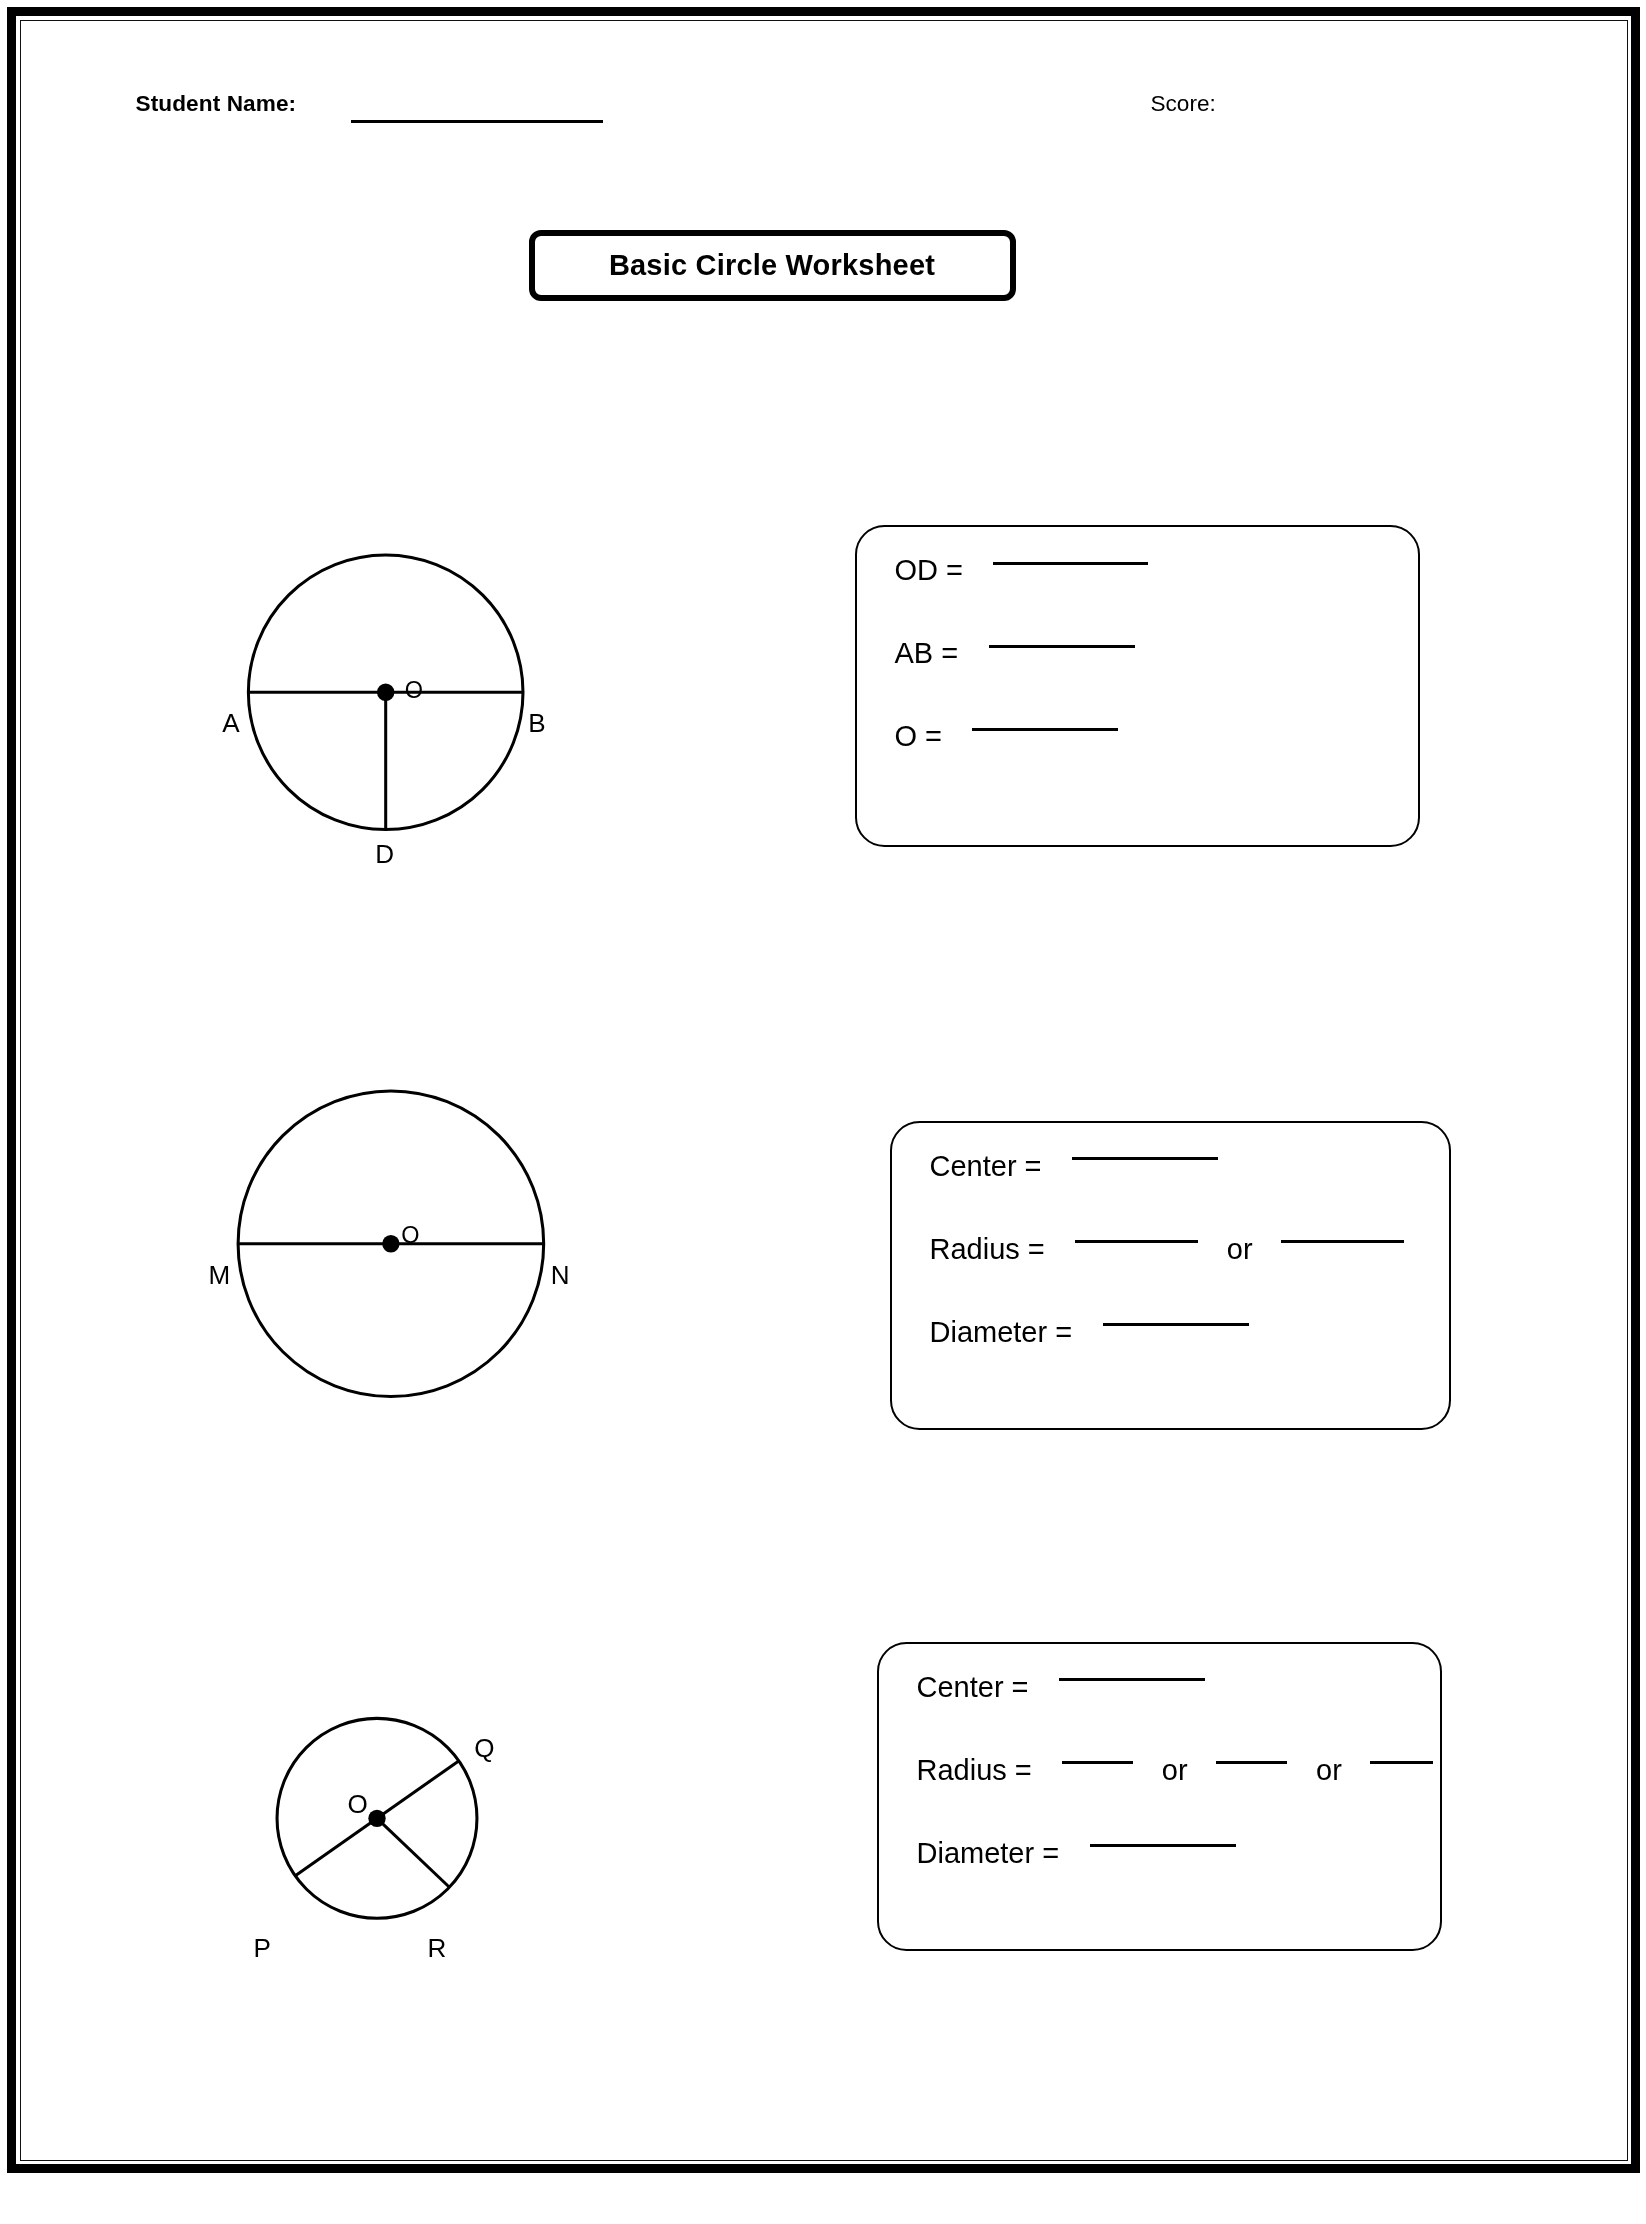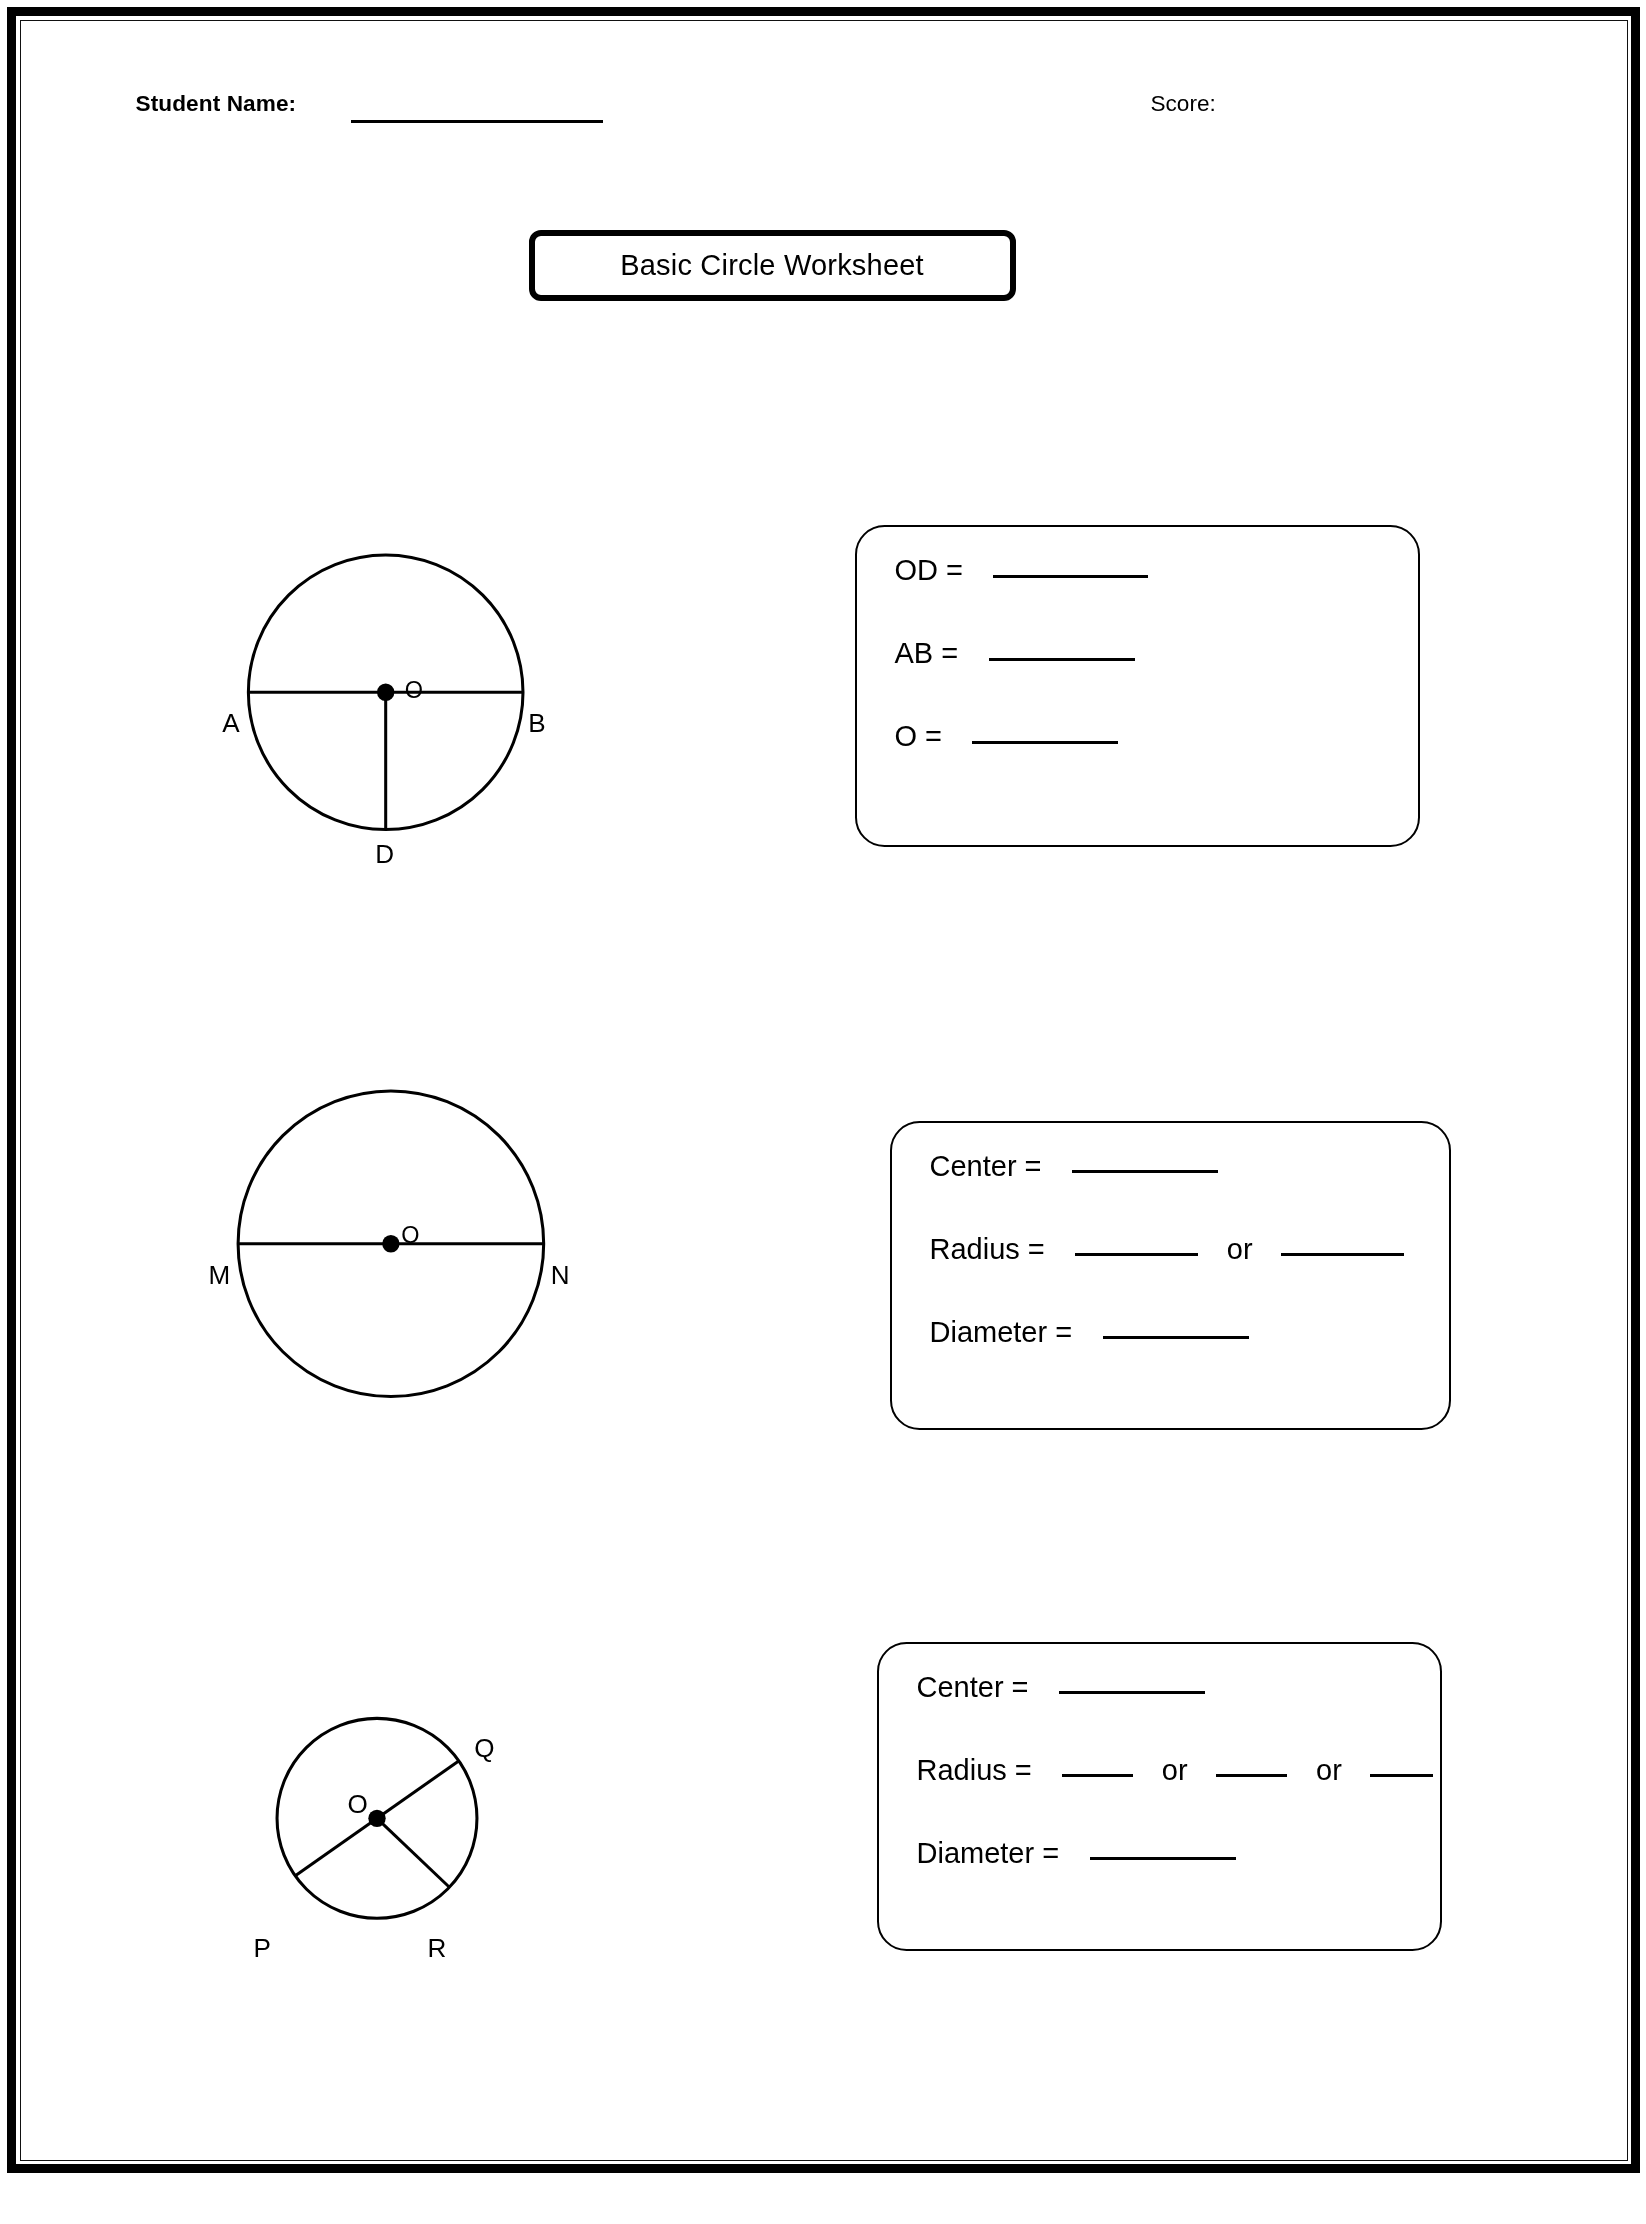--- a/index.html
+++ b/index.html
@@ -90,21 +90,21 @@
     box-sizing: border-box;
     border: 6px solid #000000;
     border-radius: 12px;
     background: #ffffff;
     display: flex;
     align-items: center;
     justify-content: center;
   }
   #title-text {
     font-size: 29px;
-    font-weight: normal;
+    font-weight: bold;
     letter-spacing: 0.2px;
     white-space: nowrap;
   }
 
   
   #instruction {
     position: absolute;
     left: 137px;
     top: 343px;
     font-size: 29px;
@@ -137,21 +137,21 @@
     border-radius: 29.5px;
     background: #ffffff;
     padding: 29.5px 0 0 38px;
   }
   #answer-box-1 { left: 834px; top: 17.4px;  width: 565px; height: 322px; }
   #answer-box-2 { left: 869px; top: 70px; width: 561px; height: 309px; }
   #answer-box-3 { left: 856px;  top: 48px; width: 565px; height: 309px; }
 
   .answer-line {
     display: flex;
-    align-items: center;
+    align-items: flex-start;
     font-size: 29px;
     line-height: 1;
     white-space: nowrap;
     margin-bottom: 54px;
     gap: 20px;
   }
   .answer-line:last-child { margin-bottom: 0; }
   .answer-label { margin-right: 5.2px; }
   .blank {
     display: inline-block;

